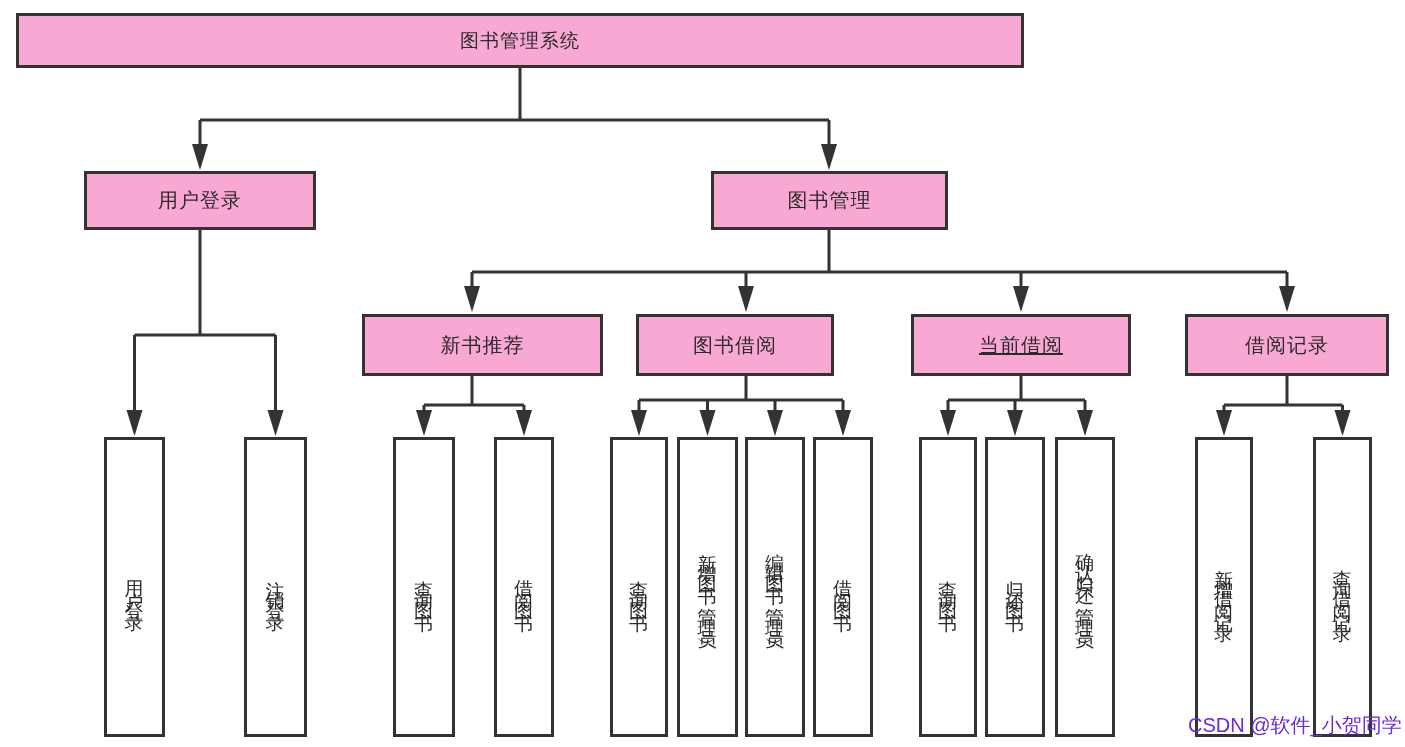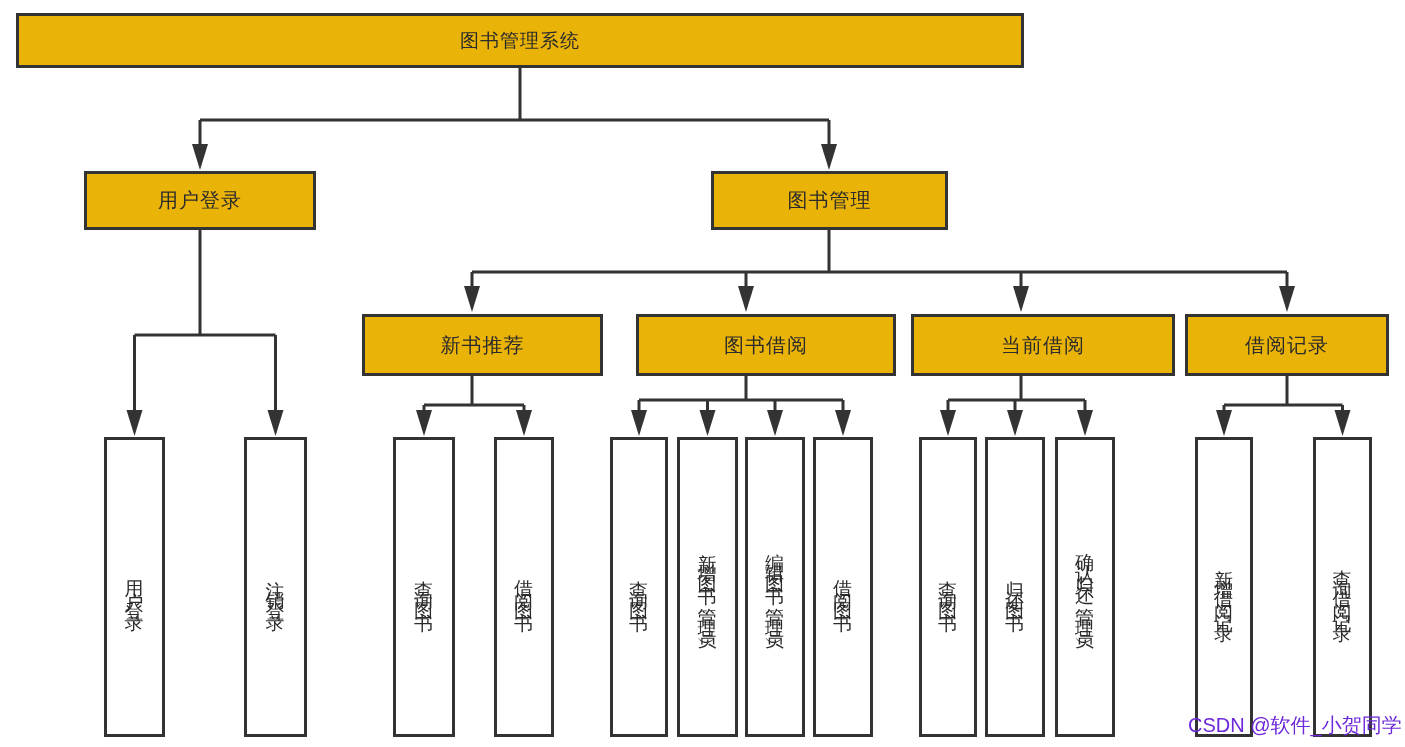--- a/index.html
+++ b/index.html
@@ -19,21 +19,21 @@
     position: absolute;
     left: 0;
     top: 0;
     width: 1405px;
     height: 747px;
   }
   .node {
     position: absolute;
     box-sizing: border-box;
     border: 3px solid #333333;
-    background: #eab308;
+    background: #f9a8d4;
     display: flex;
     align-items: center;
     justify-content: center;
     color: #2b2b2b;
     font-size: 20px;
     letter-spacing: 1px;
     white-space: nowrap;
   }
   .root-node {
     left: 16px; top: 13px; width: 1008px; height: 55px;
@@ -135,24 +135,24 @@
   <div class="node l2-node" style="left:84px;width:232px;">
     <span>用户登录</span>
   </div>
   <div class="node l2-node" style="left:711px;width:237px;">
     <span>图书管理</span>
   </div>
 
   <div class="node cat-node" style="left:362px;width:241px;">
     <span>新书推荐</span>
   </div>
-  <div class="node cat-node" style="left:636px;width:260px;">
+  <div class="node cat-node" style="left:636px;width:198px;">
     <span>图书借阅</span>
   </div>
-  <div class="node cat-node" style="left:911px;width:264px;">
+  <div class="node cat-node" style="left:911px;width:220px;text-decoration:underline;">
     <span>当前借阅</span>
   </div>
   <div class="node cat-node" style="left:1185px;width:204px;">
     <span>借阅记录</span>
   </div>
 
   <div class="leaf" style="left:104px;width:61px;">
     <span class="vtext">用户登录</span>
   </div>
   <div class="leaf" style="left:244px;width:63px;">

